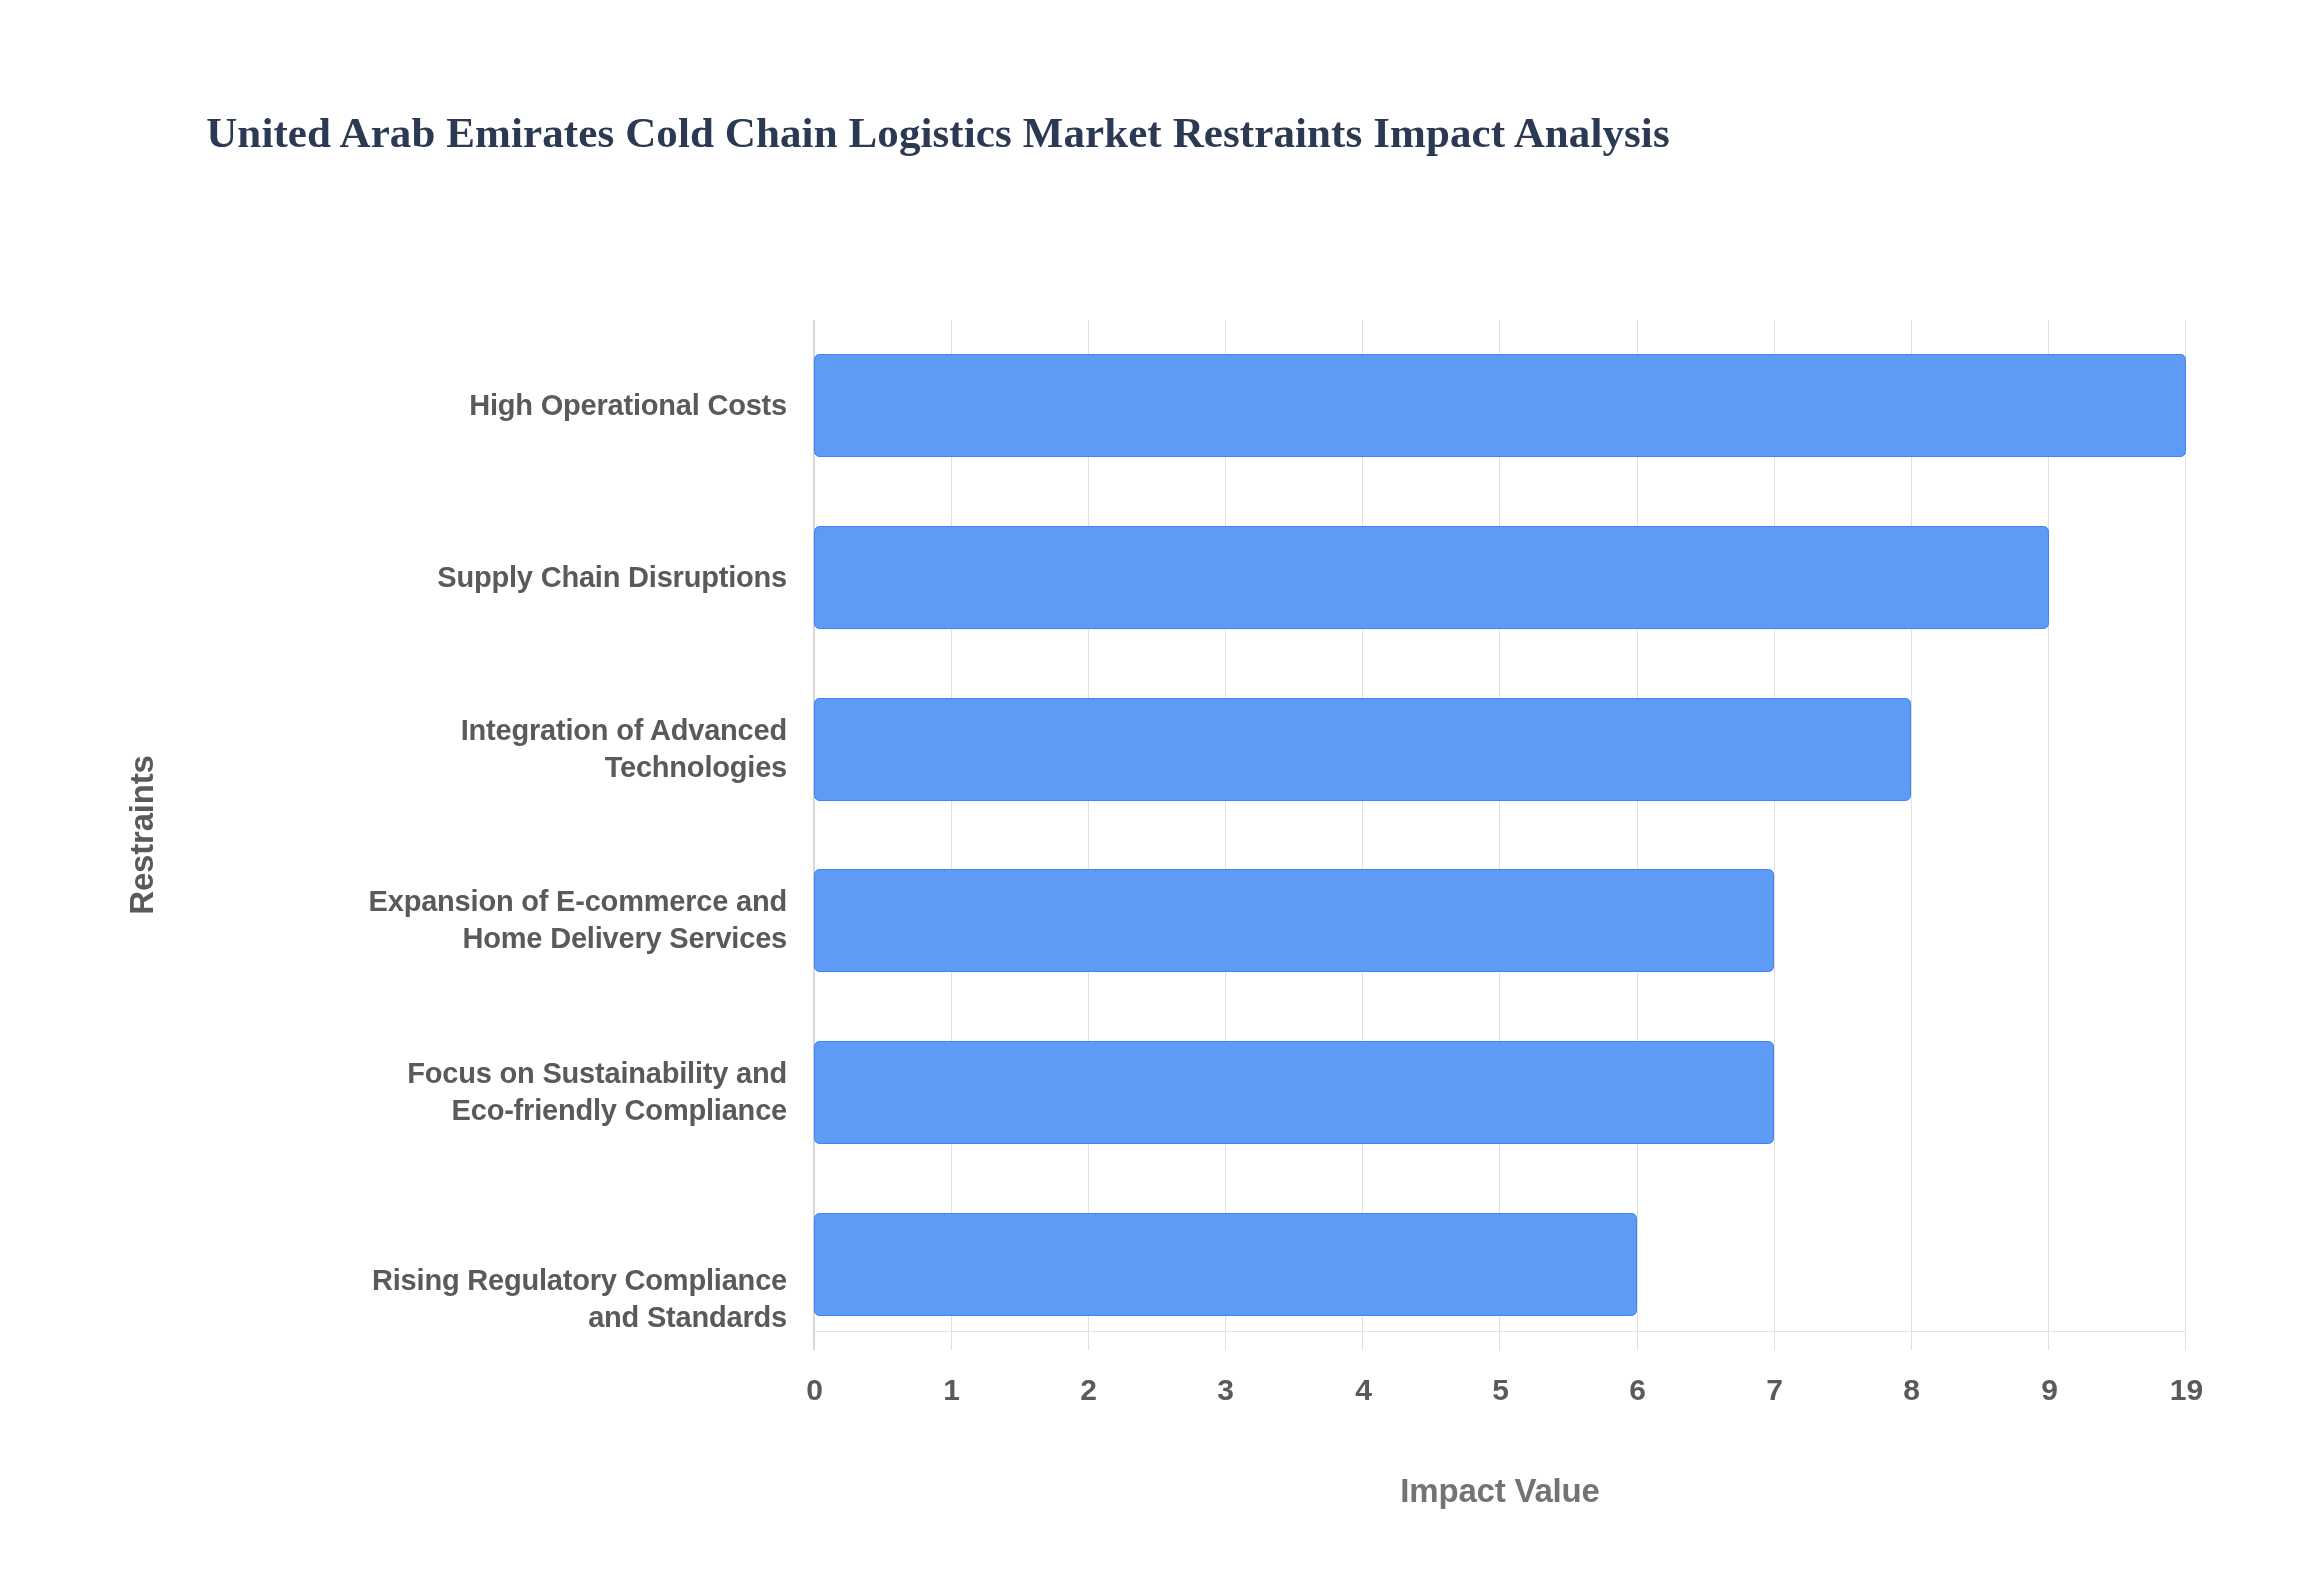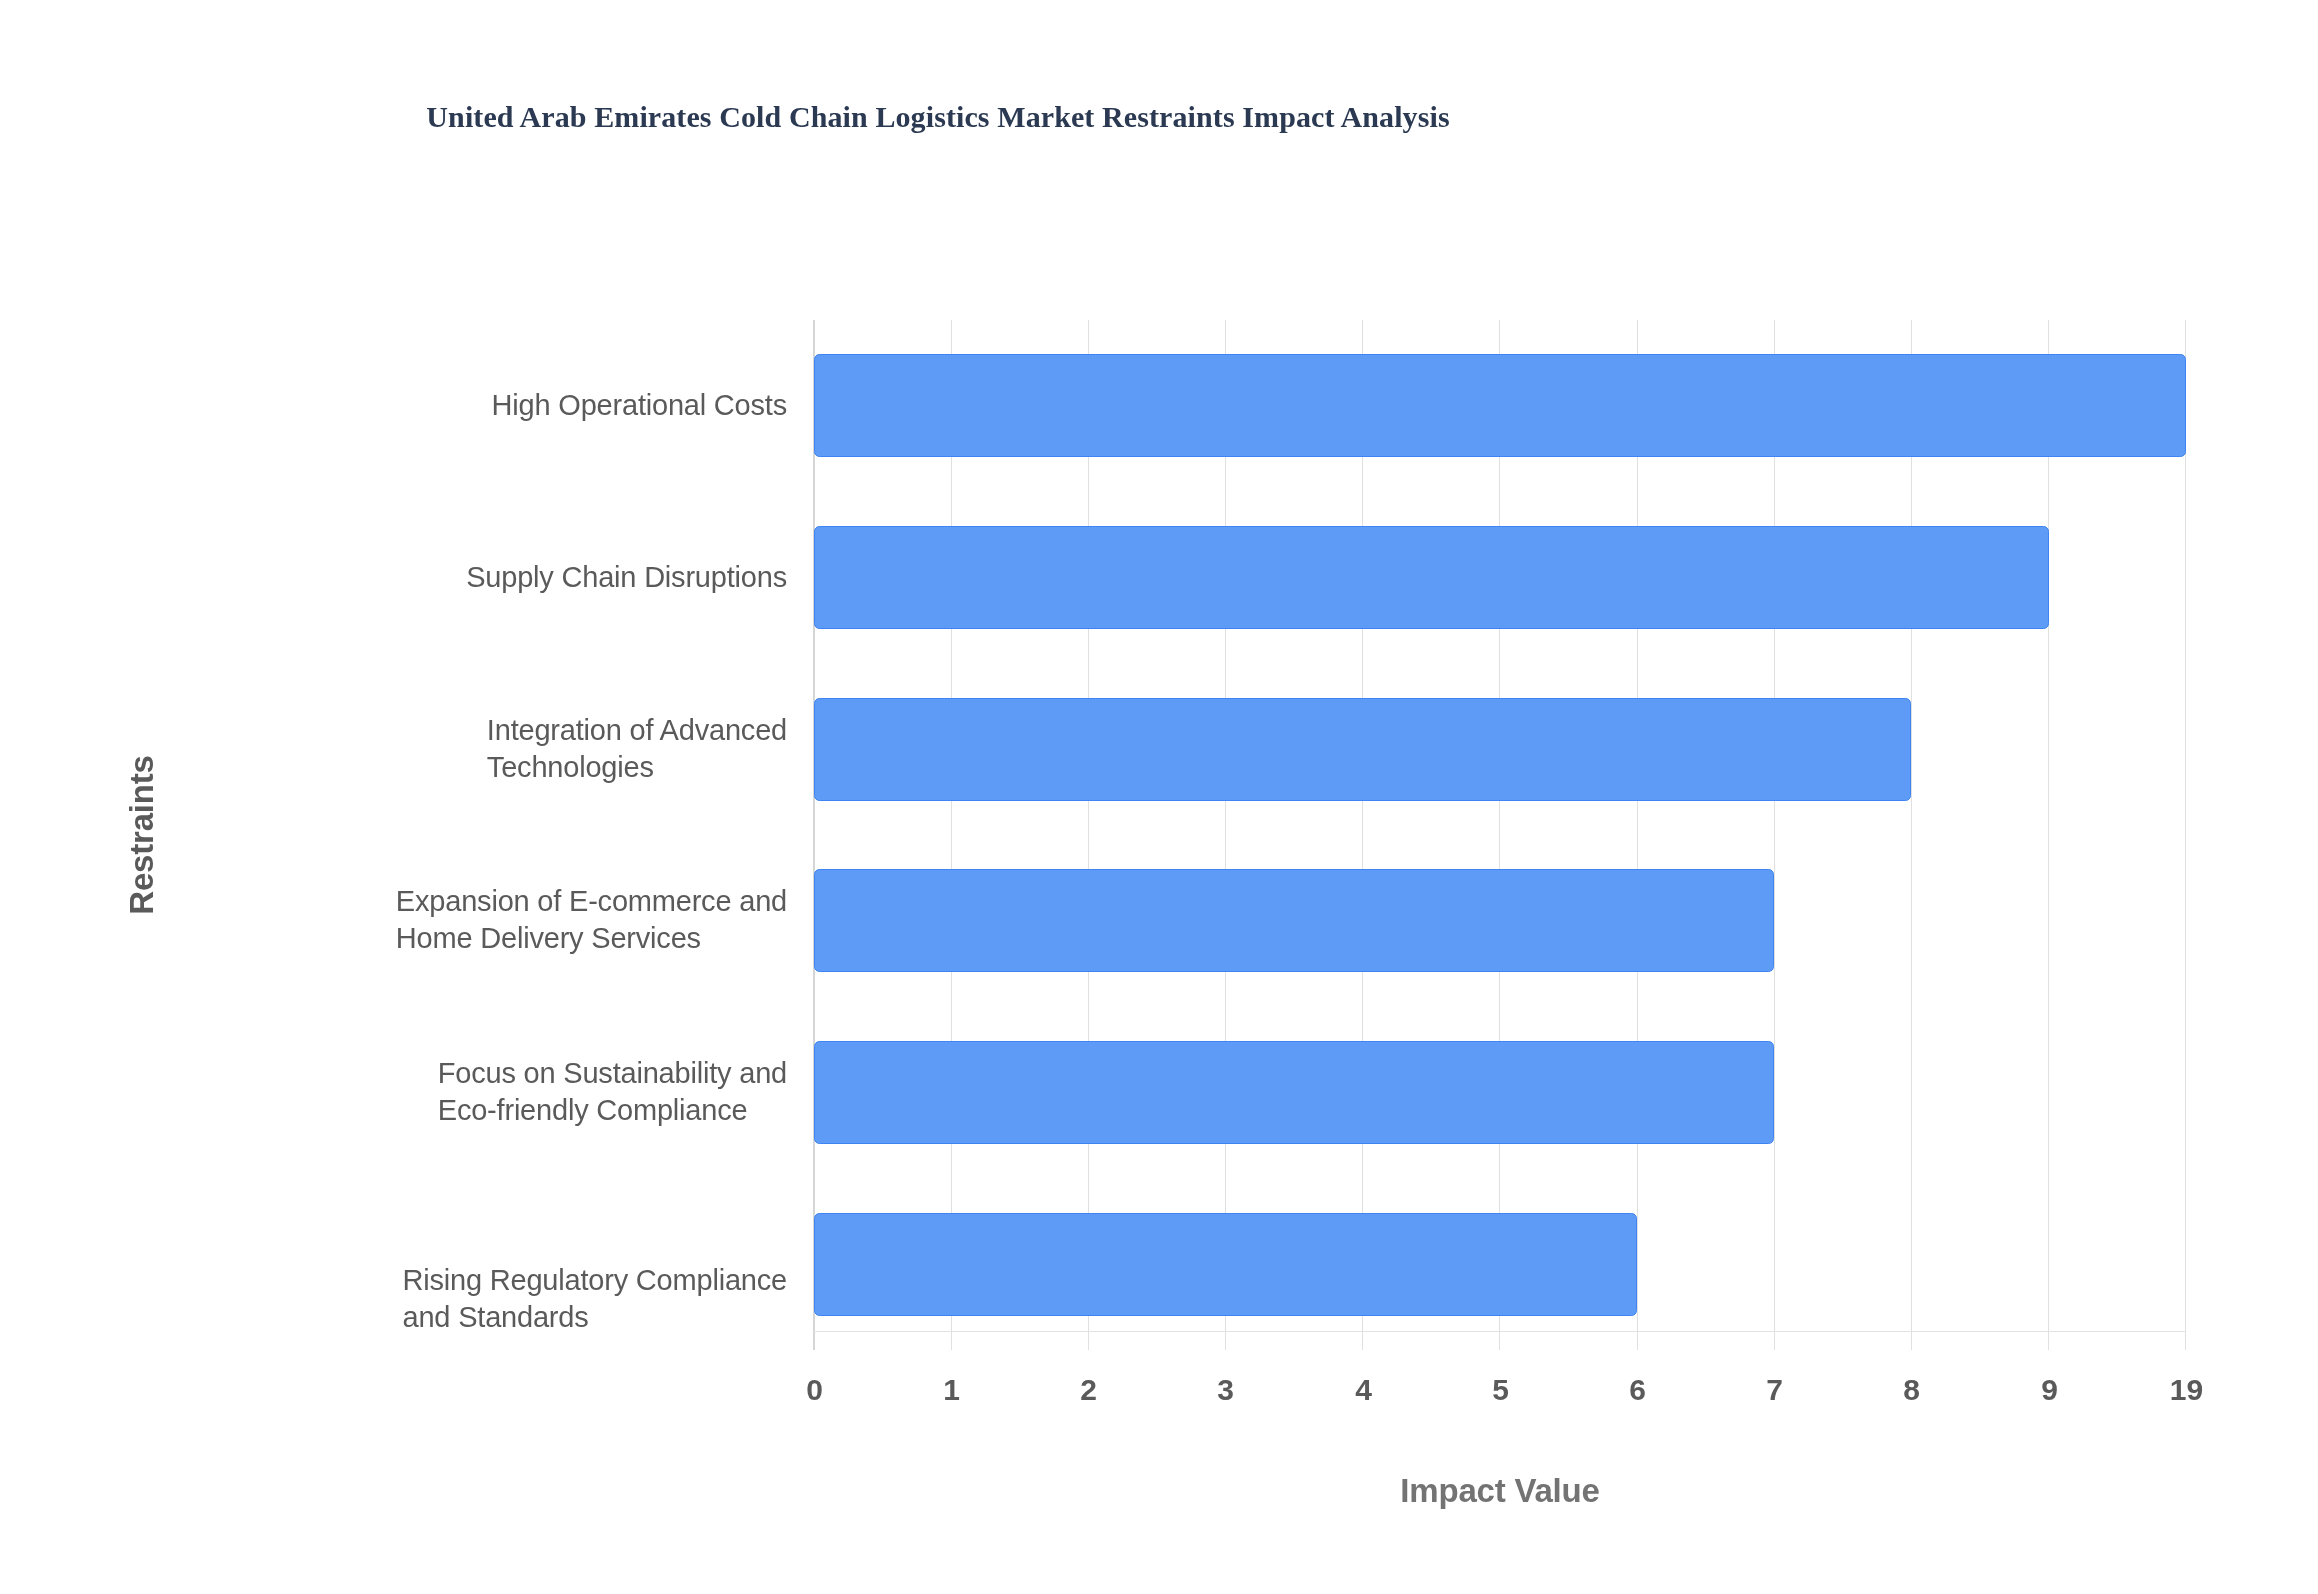--- a/index.html
+++ b/index.html
@@ -12,26 +12,26 @@
     height: 1594px;
     font-family: "Liberation Sans", sans-serif;
     overflow: hidden;
     position: relative;
   }
 
   
   #chart-title {
     position: absolute;
     left: 0;
-    top: 100px;
+    top: 108px;
     width: 1876px;
     text-align: center;
     font-family: "Liberation Serif", serif;
     font-weight: bold;
-    font-size: 30px;
+    font-size: 43px;
     color: #2b3a52;
     letter-spacing: 0.1px;
     white-space: nowrap;
   }
 
   
   #figure {
     position: absolute;
     left: 0;
     top: 0;
@@ -82,23 +82,23 @@
     background: #5e9bf7;
     border: 1.8px solid #3f84f3;
     border-radius: 5.4px;
     box-sizing: border-box;
   }
 
   
   .ytick-label {
     position: absolute;
     right: 1532px; 
-    text-align: left;
-    font-family: "Liberation Sans", sans-serif;
-    font-weight: normal;
+    text-align: right;
+    font-family: "Liberation Sans", sans-serif;
+    font-weight: bold;
     font-size: 29px;
     line-height: 37px;
     color: #5a5a5a;
     white-space: pre-line;
     letter-spacing: -0.2px;
   }
 
   
   .xtick-label {
     position: absolute;

